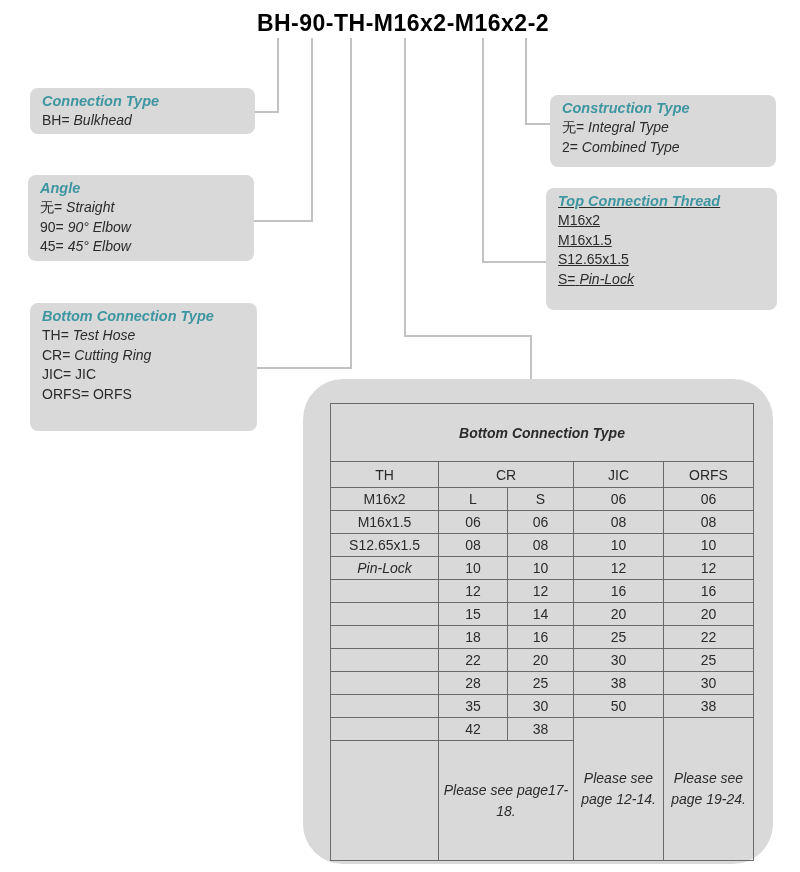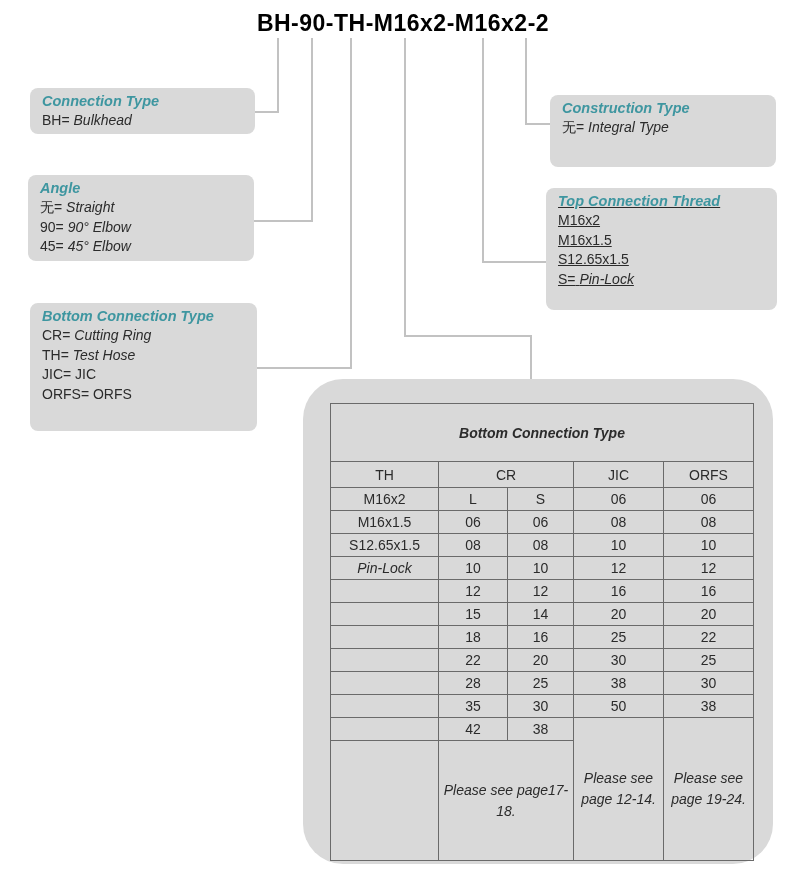--- a/index.html
+++ b/index.html
@@ -124,31 +124,32 @@
   <div class="box-lines">
       <div class="box-line"><span class="code">无=</span> <span class="desc">Straight</span></div>
       <div class="box-line"><span class="code">90=</span> <span class="desc">90° Elbow</span></div>
       <div class="box-line"><span class="code">45=</span> <span class="desc">45° Elbow</span></div>
     </div>
 </div>
 
 <div class="callout" style="left:30px; top:303px; width:227px; height:128px;">
   <div class="box-heading">Bottom Connection Type</div>
   <div class="box-lines">
+      <div class="box-line"><span class="code">TH=</span> <span class="desc">Test Hose</span></div>
       <div class="box-line"><span class="code">CR=</span> <span class="desc">Cutting Ring</span></div>
-      <div class="box-line"><span class="code">TH=</span> <span class="desc">Test Hose</span></div>
       <div class="box-line"><span class="code">JIC=</span> <span class="desc upright">JIC</span></div>
       <div class="box-line"><span class="code">ORFS=</span> <span class="desc upright">ORFS</span></div>
     </div>
 </div>
 
 <div class="callout" style="left:550px; top:95px; width:226px; height:72px;">
   <div class="box-heading">Construction Type</div>
   <div class="box-lines">
       <div class="box-line"><span class="code">无=</span> <span class="desc">Integral Type</span></div>
+      <div class="box-line"><span class="code">2=</span> <span class="desc">Combined Type</span></div>
     </div>
 </div>
 
 <div class="callout" style="left:546px; top:188px; width:231px; height:122px;text-decoration:underline;">
   <div class="box-heading">Top Connection Thread</div>
   <div class="box-lines">
       <div class="box-line"><span class="code">M16x2</span></div>
       <div class="box-line"><span class="code">M16x1.5</span></div>
       <div class="box-line"><span class="code">S12.65x1.5</span></div>
       <div class="box-line"><span class="code">S=</span> <span class="desc">Pin-Lock</span></div>

